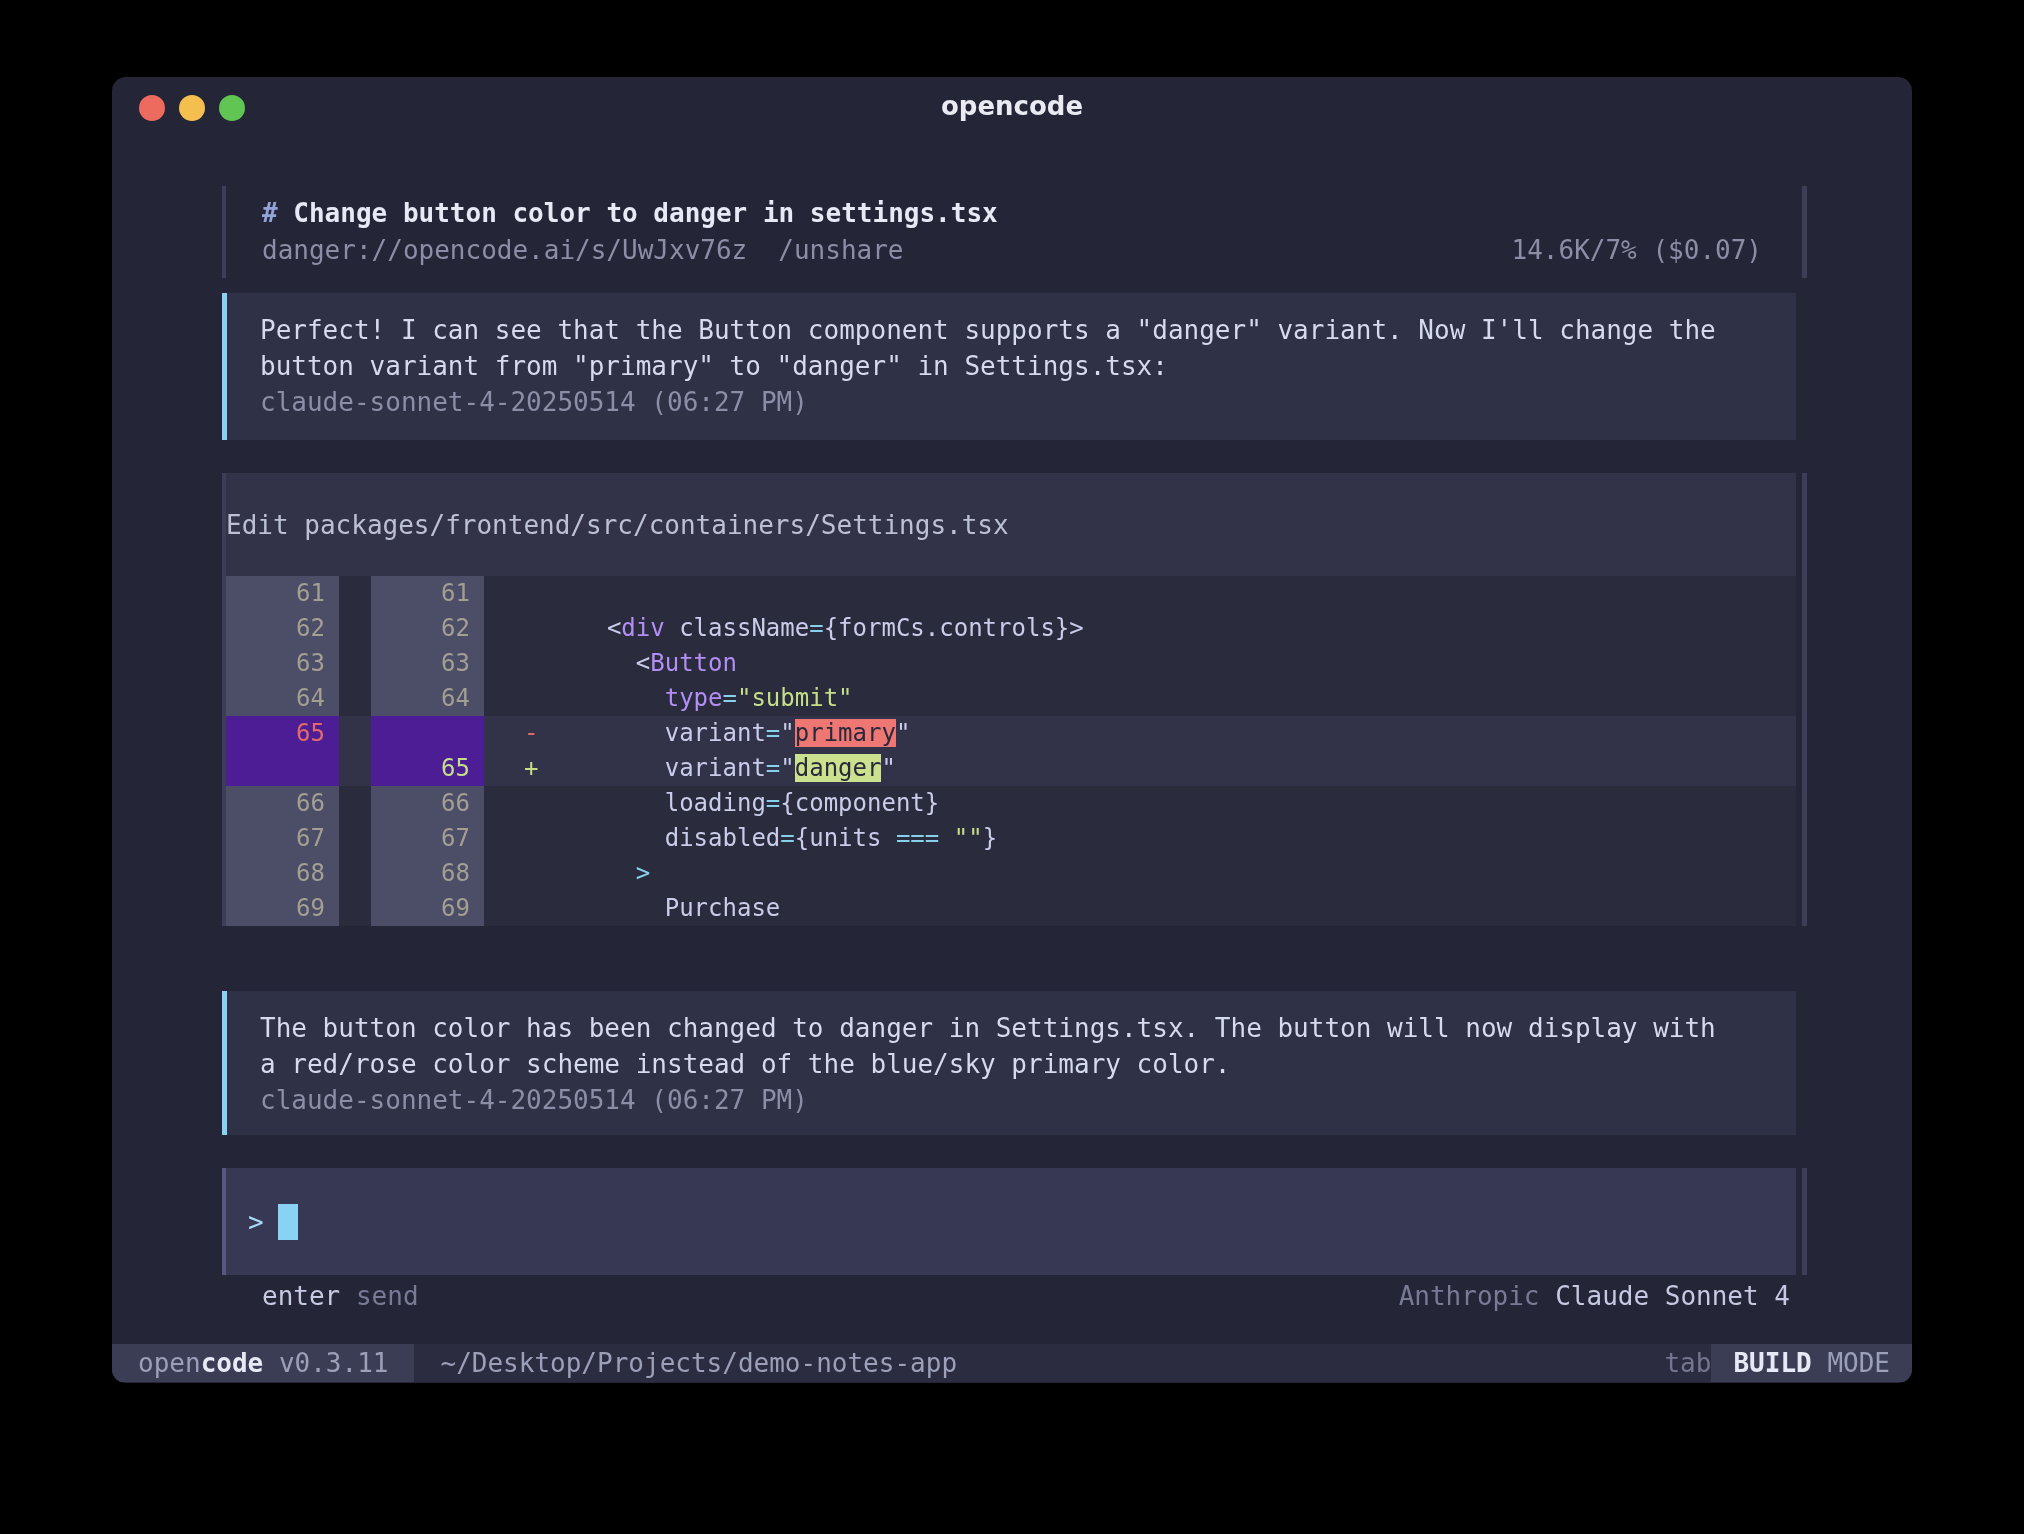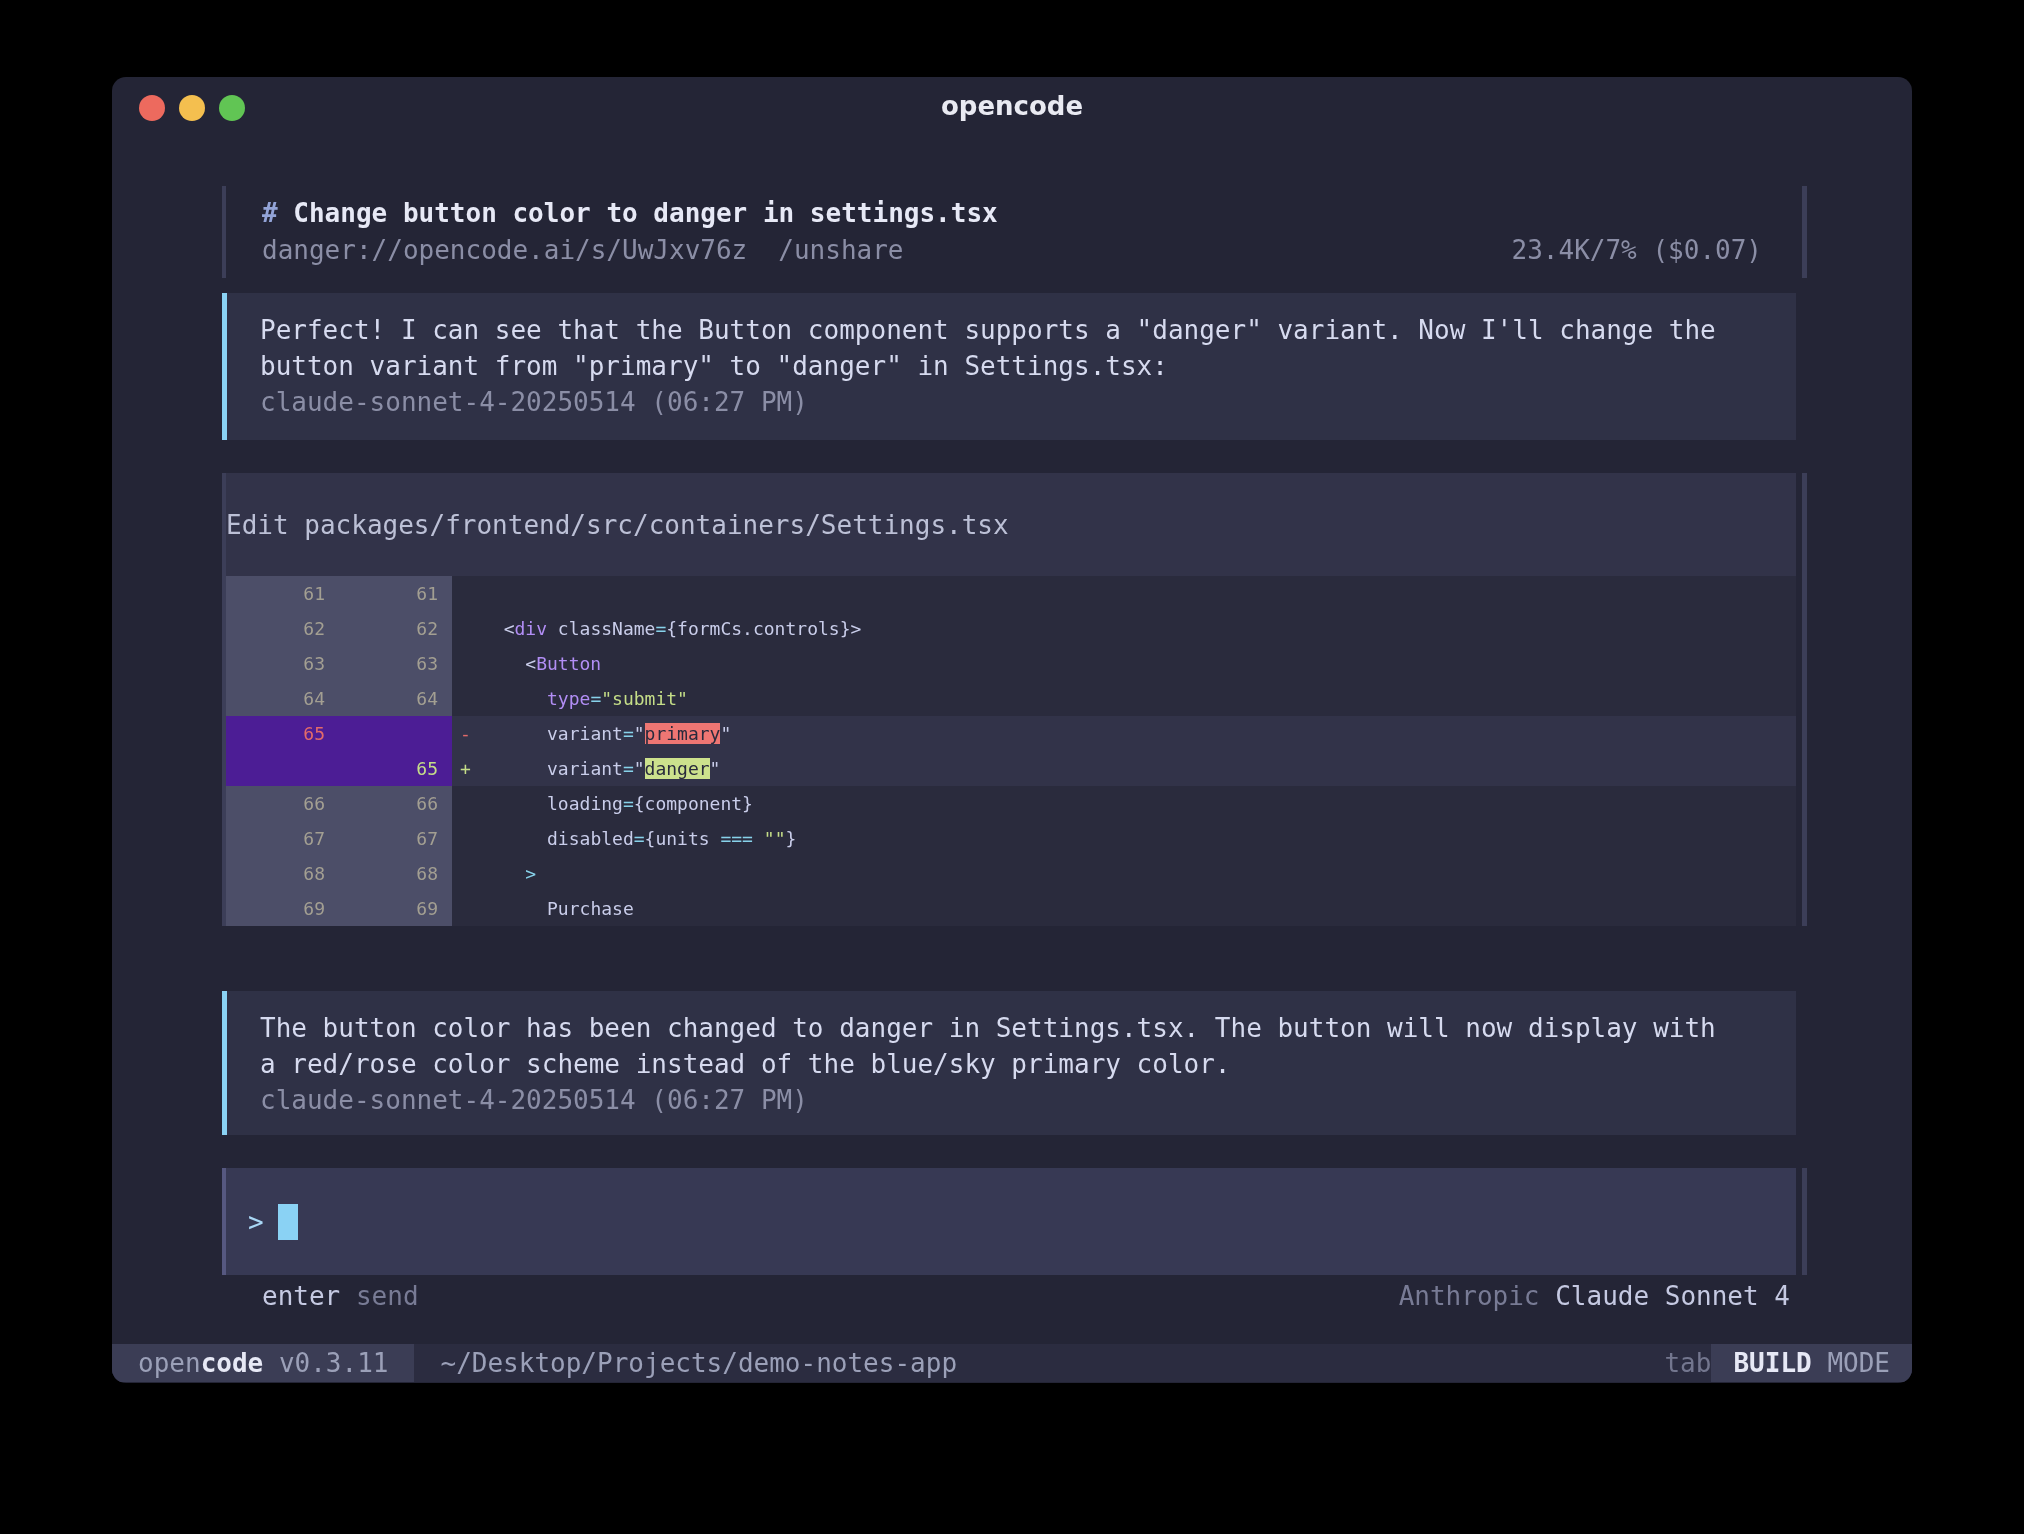--- a/index.html
+++ b/index.html
@@ -50,21 +50,21 @@
   .msg .meta { color:#8b8ea6; }
   .msg p { white-space:pre; }
 
   
   .card { margin-top:33px; width:1585px; }
   .card-main { width:1574px; border-left:4px solid #3c3e58; }
   .card-head {
     height:103px; background:#323349; display:flex; align-items:center;
     font-size:26px; color:#bcc0d6;
   }
-  .drow { display:flex; height:35px; font-size:18px; line-height:35px; background:#2a2b3d; }
+  .drow { display:flex; height:35px; font-size:24px; line-height:35px; background:#2a2b3d;gap:32px; }
   .drow .gut { width:113px; background:#4c4e68; color:#a39f92; text-align:right; padding-right:14px; }
   .drow .sign { width:30px; padding-left:8px; }
   .drow .code { flex:1; white-space:pre; }
   .drow.del, .drow.add { background:#323349; }
   .drow.del .gut, .drow.add .gut { background:#4c1d95; }
   .drow.del .gut.old, .drow.del .sign { color:#e26a6a; }
   .drow.add .gut.new, .drow.add .sign { color:#c5de88; }
   .tk-l { color:#c9cdea; }
   .tk-p { color:#b28ef5; }
   .tk-s { color:#c5de88; }
@@ -117,21 +117,21 @@
     </div>
     <div class="win-title">opencode</div>
   </div>
 
   <div class="col">
 
     <div class="share block rline">
       <div class="share-title"><span class="hash">#</span><span> Change button color to danger in settings.tsx</span></div>
       <div class="share-sub">
         <span class="ws"><span>danger://opencode.ai/s/UwJxv76z</span><span class="unshare">/unshare</span></span>
-        <span>23.4K/7% ($0.07)</span>
+        <span>14.6K/7% ($0.07)</span>
       </div>
     </div>
 
     <div class="msg block" style="margin-top:15px;">
       <p>Perfect! I can see that the Button component supports a "danger" variant. Now I'll change the</p>
       <p>button variant from "primary" to "danger" in Settings.tsx:</p>
       <p class="meta">claude-sonnet-4-20250514 (06:27 PM)</p>
     </div>
 
     <div class="card block rline">

